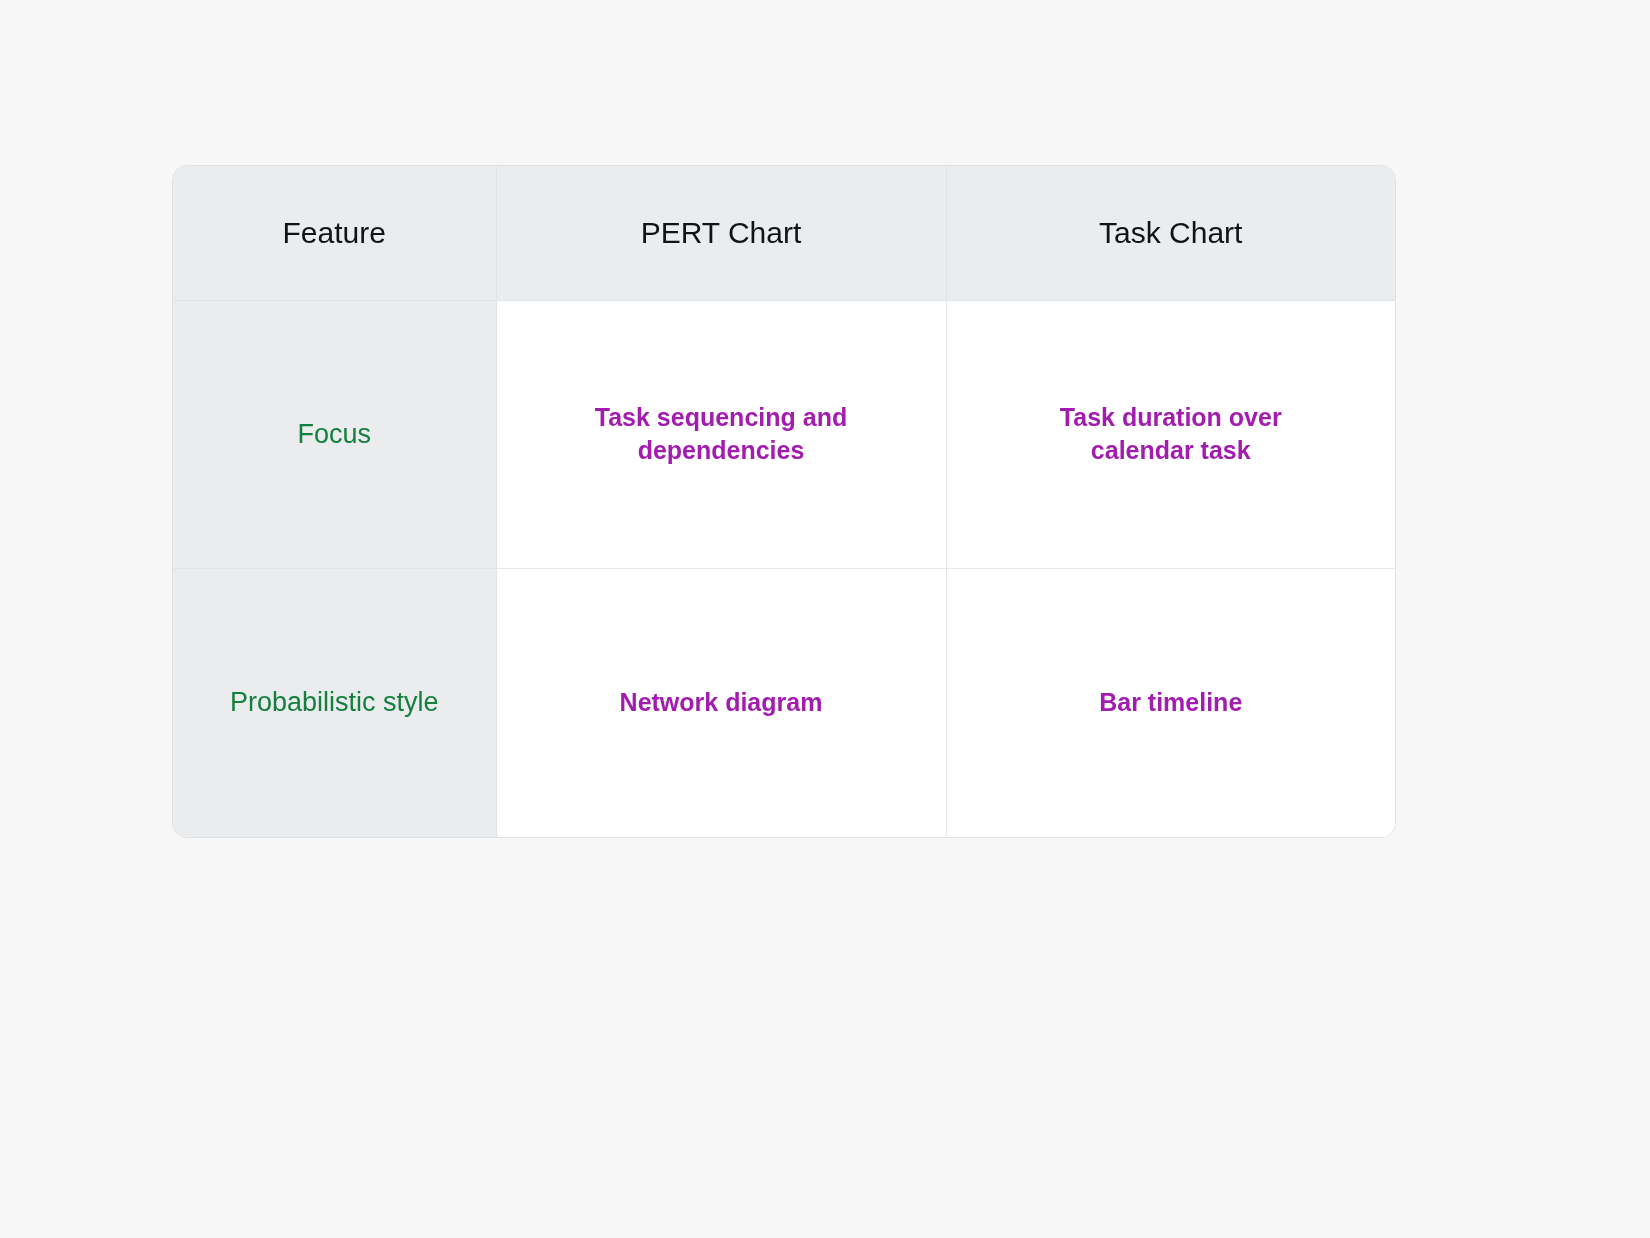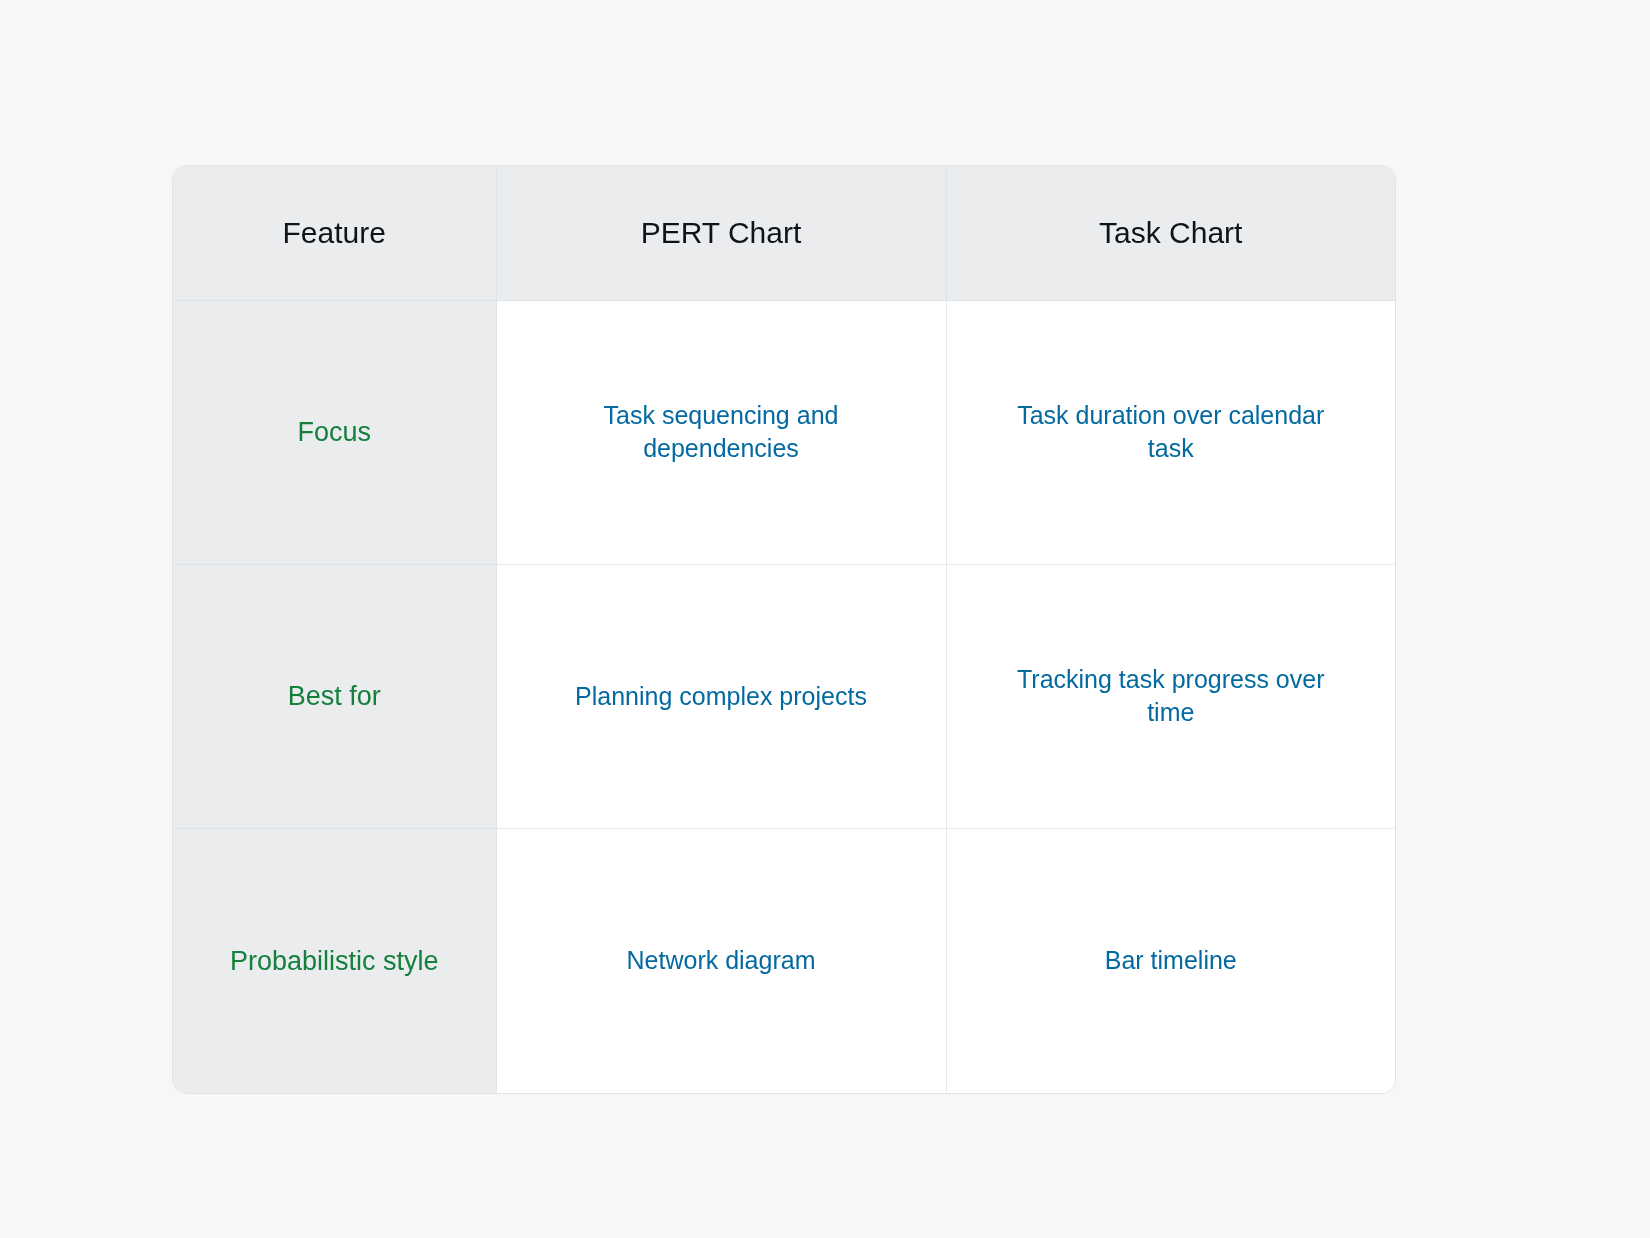--- a/index.html
+++ b/index.html
@@ -19,21 +19,21 @@
     width: 1650px;
     height: 1238px;
     box-sizing: border-box;
   }
 
   .table-wrap {
     position: absolute;
     left: 172px;
     top: 165px;
     width: 1224px;
-    height: 929px;
+    height: 673px;
     box-sizing: border-box;
     background: #ffffff;
     border: 1px solid #dde2e7;
     border-radius: 15px;
     overflow: hidden;
     box-shadow: 0 0 0 0 rgba(0,0,0,0);
   }
 
   table.cmp {
     width: 100%;
@@ -78,27 +78,28 @@
     padding: 10px 20px;
     box-sizing: border-box;
     border-right: 1px solid #dfe4e8;
     border-bottom: 1px solid #dfe4e8;
   }
 
   tbody td.value-cell {
     background: #ffffff;
     font-size: 25px;
     line-height: 1.34;
-    color: #0369a1;
+    color: #a21caf;
     text-align: center;
     vertical-align: middle;
     padding: 10px 70px;
     box-sizing: border-box;
     border-right: 1px solid #e4e9ed;
     border-bottom: 1px solid #e4e9ed;
+    font-weight: bold;
   }
   tbody td.value-cell:last-child { border-right: none; }
 
   tbody tr:last-child th.feature-cell,
   tbody tr:last-child td.value-cell { border-bottom: none; }
 </style>
 </head>
 <body>
 
 <div class="page">
@@ -116,25 +117,20 @@
           <th scope="col">Task Chart</th>
         </tr>
       </thead>
       <tbody>
         <tr>
           <th scope="row" class="feature-cell">Focus</th>
           <td class="value-cell">Task sequencing and dependencies</td>
           <td class="value-cell">Task duration over calendar task</td>
         </tr>
         <tr>
-          <th scope="row" class="feature-cell">Best for</th>
-          <td class="value-cell">Planning complex projects</td>
-          <td class="value-cell">Tracking task progress over time</td>
-        </tr>
-        <tr>
           <th scope="row" class="feature-cell">Probabilistic style</th>
           <td class="value-cell">Network diagram</td>
           <td class="value-cell">Bar timeline</td>
         </tr>
       </tbody>
     </table>
   </div>
 </div>
 
 </body></html>

